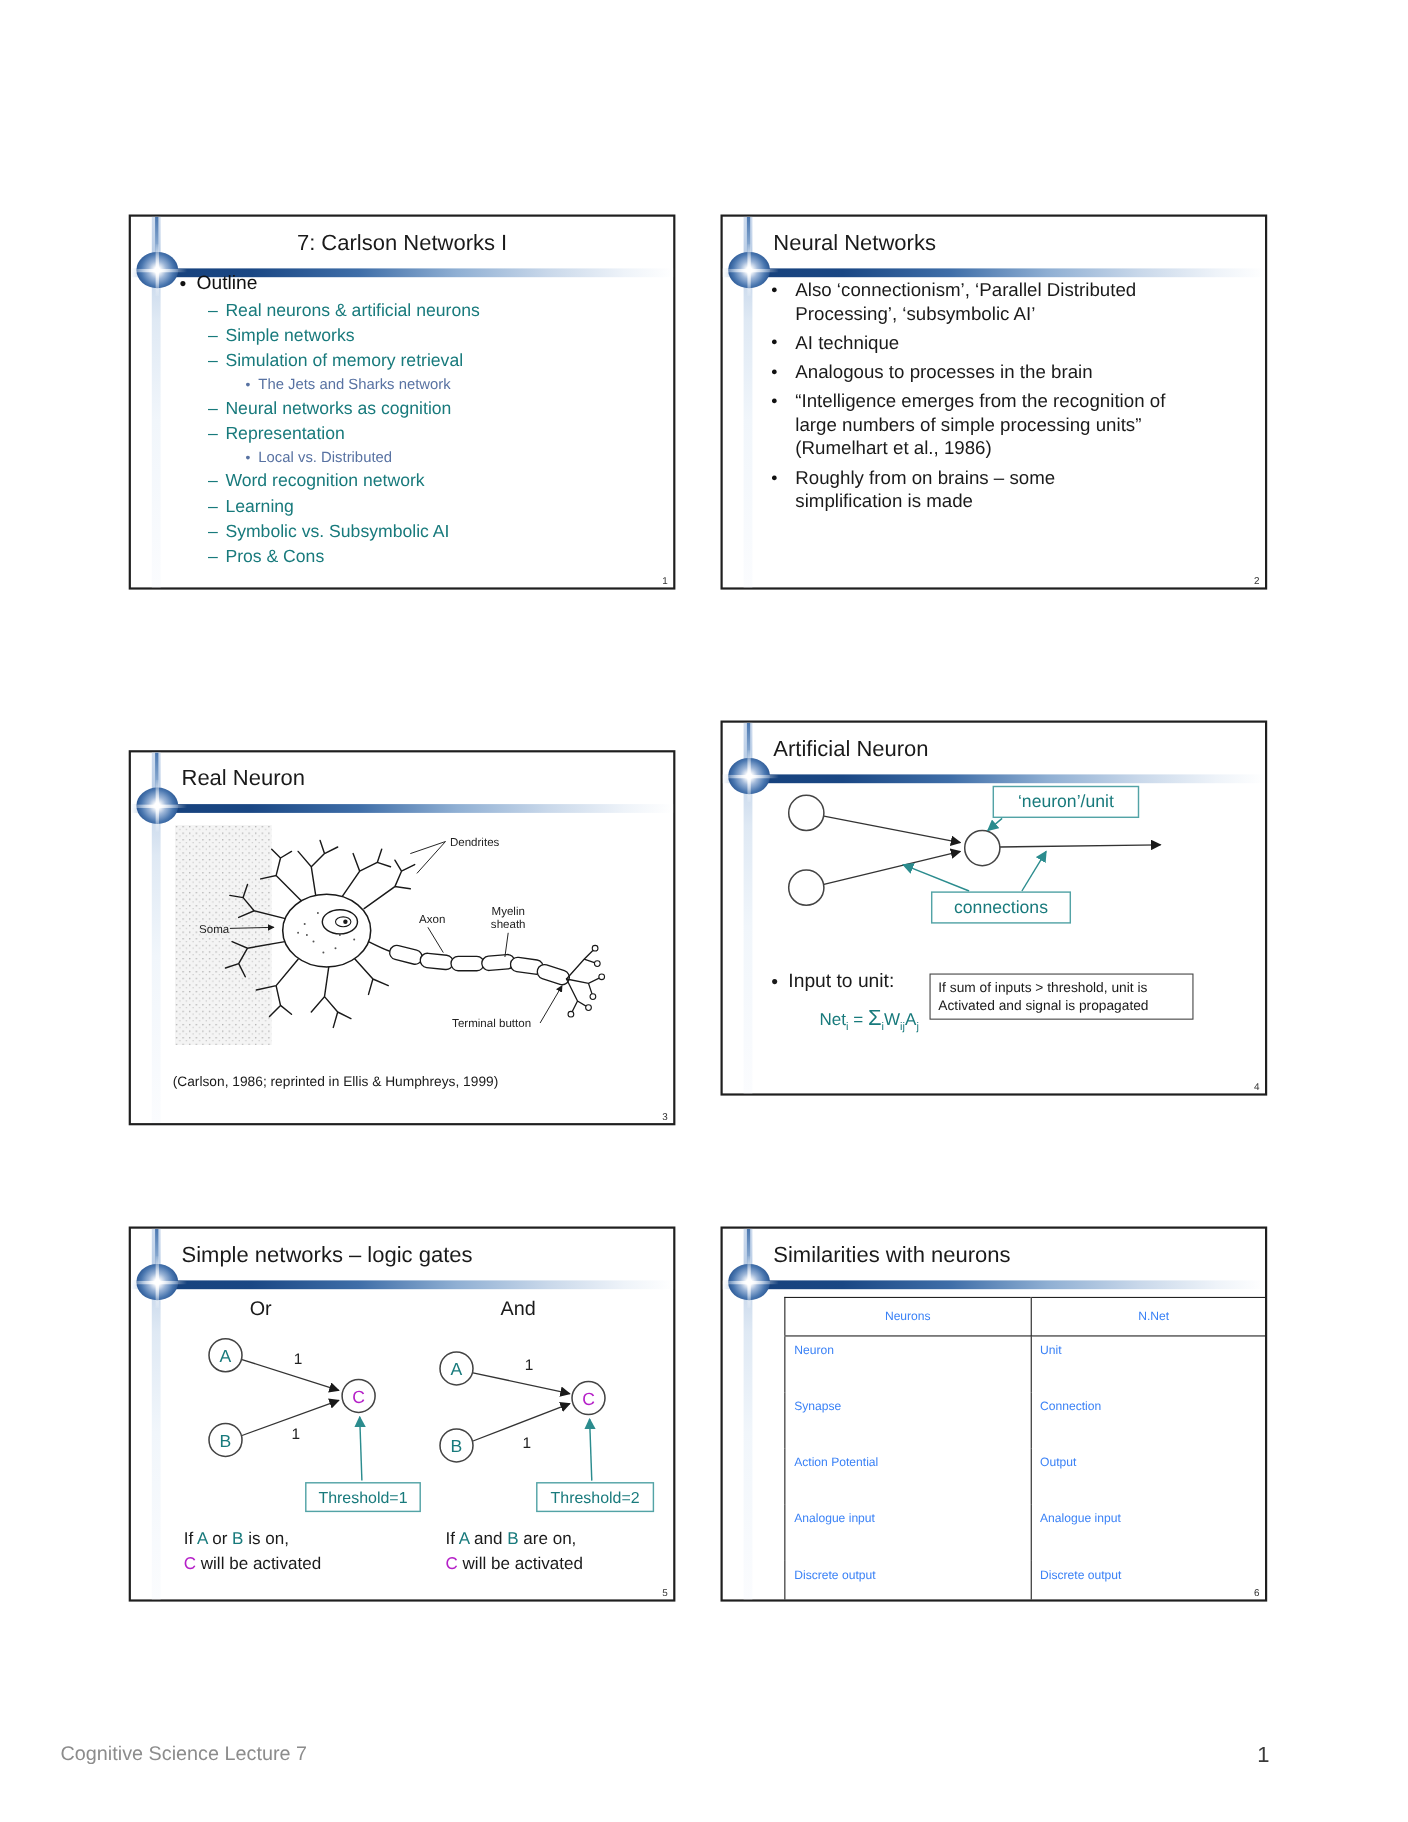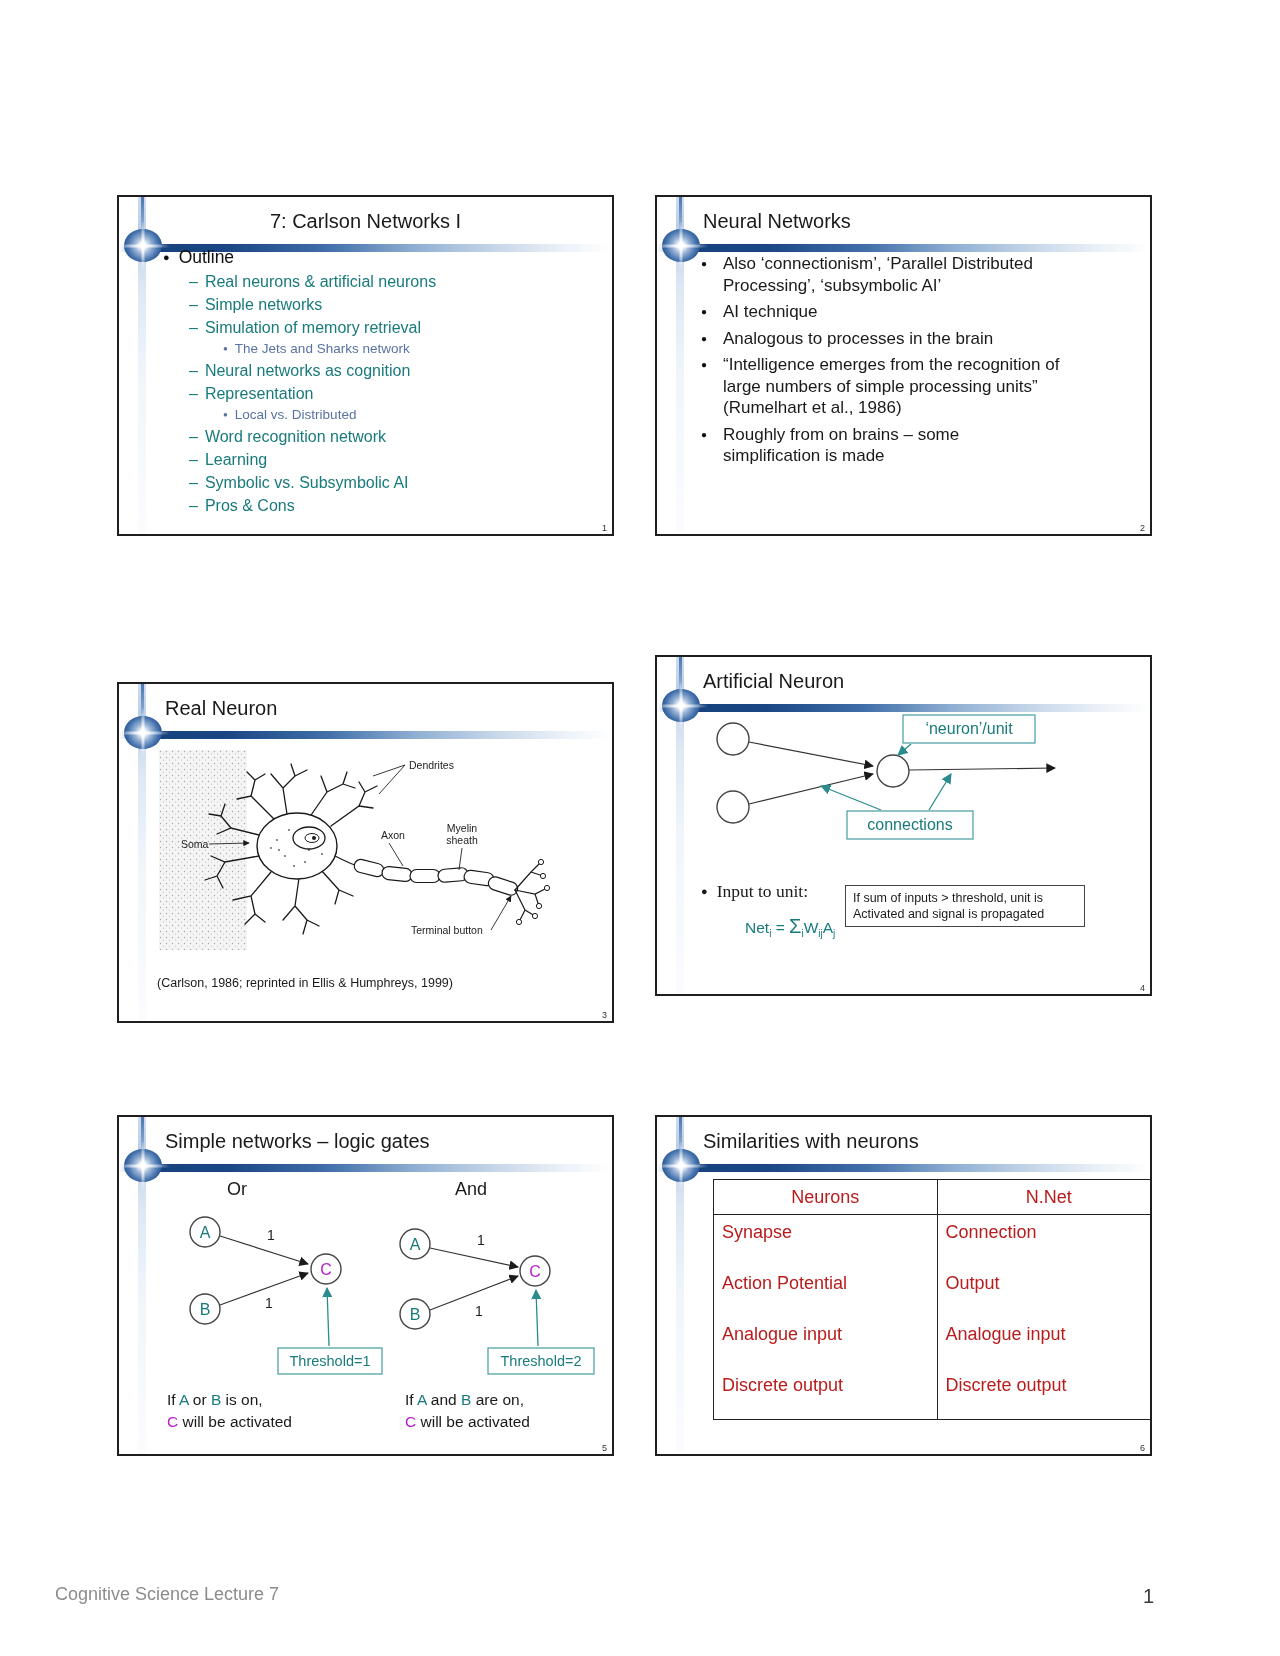--- a/index.html
+++ b/index.html
@@ -45,37 +45,37 @@
   .bt{font-size:17px;line-height:21.5px;color:#1a1a1a;}
   .bt span{display:block;}
 
   svg{font-family:"Liberation Sans",sans-serif;}
   .figwrap{position:absolute;z-index:3;}
 
   
   .caption3{position:absolute;left:38px;top:292px;font-size:12.5px;color:#1a1a1a;z-index:3;}
 
   
-  .s4-bullet{position:absolute;left:44px;top:224px;font-size:17.5px;color:#1a1a1a;z-index:3;font-family:Liberation Serif, serif;}
+  .s4-bullet{position:absolute;left:44px;top:224px;font-size:17.5px;color:#1a1a1a;z-index:3;}
   .s4-bullet .m1{font-size:11px;vertical-align:2px;margin-right:9px;}
   .formula{position:absolute;left:88px;top:258px;font-size:15.5px;color:#187a7c;z-index:3;}
   .formula sub{font-size:10px;}
   .formula .sigma{font-size:20px;}
   .infobox{position:absolute;left:188px;top:228px;width:240px;border:1px solid #444;
            padding:4px 7px;font-size:12.5px;line-height:16px;color:#1a1a1a;z-index:3;box-sizing:border-box;}
   .infobox span{display:block;}
 
   
   .gate-label{position:absolute;top:62px;font-size:18px;color:#1a1a1a;z-index:4;}
   .cap5{position:absolute;top:272px;font-size:15.5px;line-height:22px;color:#1a1a1a;z-index:3;}
   .teal{color:#187a7c;} .mag{color:#b520c8;}
 
   
   .tbl{position:absolute;left:56px;top:62px;width:448px;border-collapse:collapse;z-index:3;
-       font-size:18px;color:#b91c1c;}
+       font-size:11px;color:#3b82f6;}
   .tbl,.tbl tr{border:0;}
   .tbl{border:1.5px solid #222;}
   .tbl th{height:32px;text-align:center;font-weight:normal;border-bottom:1.5px solid #222;}
   .tbl td{height:44px;vertical-align:top;padding:7px 0 0 8px;}
   .tbl th:first-child,.tbl td:first-child{border-right:1.5px solid #222;width:50%;}
 
   
   .footer-left{position:absolute;left:55px;top:1584px;font-size:18px;color:#8c8c8c;}
   .footer-page{position:absolute;left:1143px;top:1585px;font-size:20px;color:#3a3a3a;}
 </style>
@@ -375,20 +375,24 @@
     <div class="title">Similarities with neurons</div>
     <table class="tbl">
       <thead>
         <tr>
           <th>Neurons</th>
           <th>N.Net</th>
         </tr>
       </thead>
       <tbody>
         <tr>
+            <td>Neuron</td>
+            <td>Unit</td>
+          </tr>
+        <tr>
             <td>Synapse</td>
             <td>Connection</td>
           </tr>
         <tr>
             <td>Action Potential</td>
             <td>Output</td>
           </tr>
         <tr>
             <td>Analogue input</td>
             <td>Analogue input</td>

